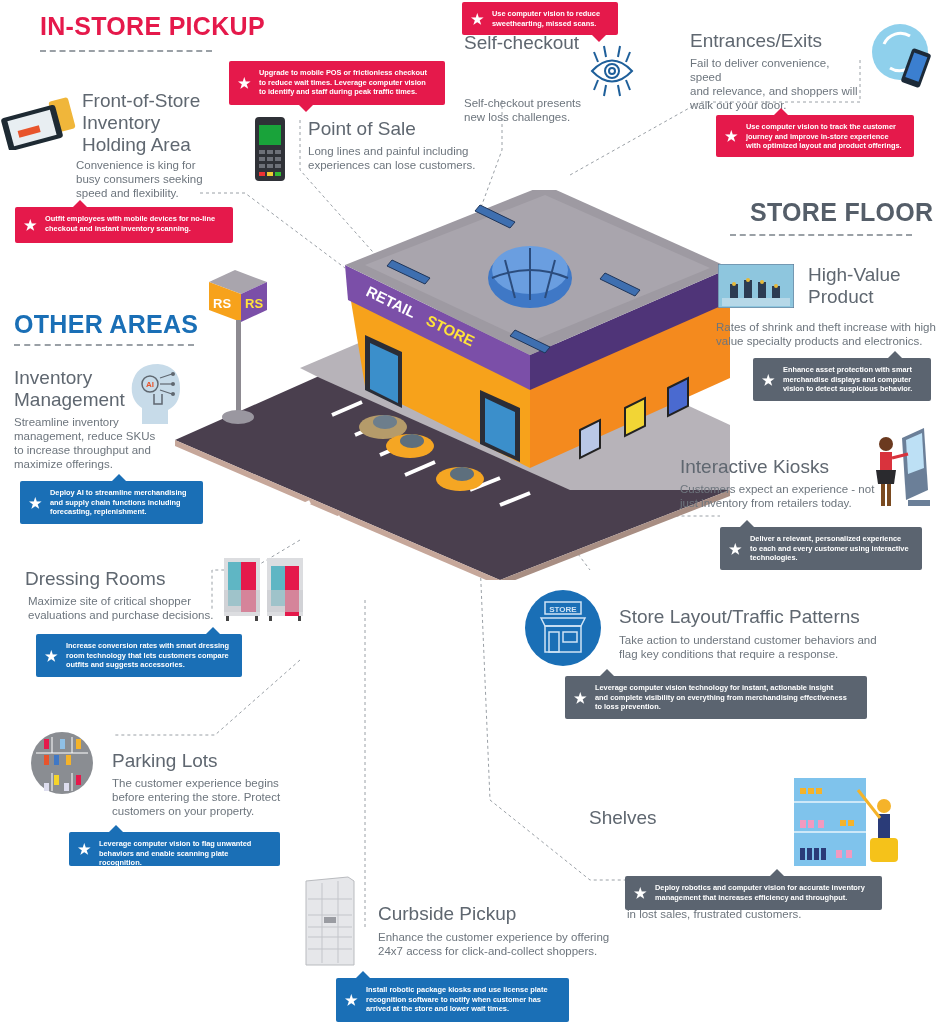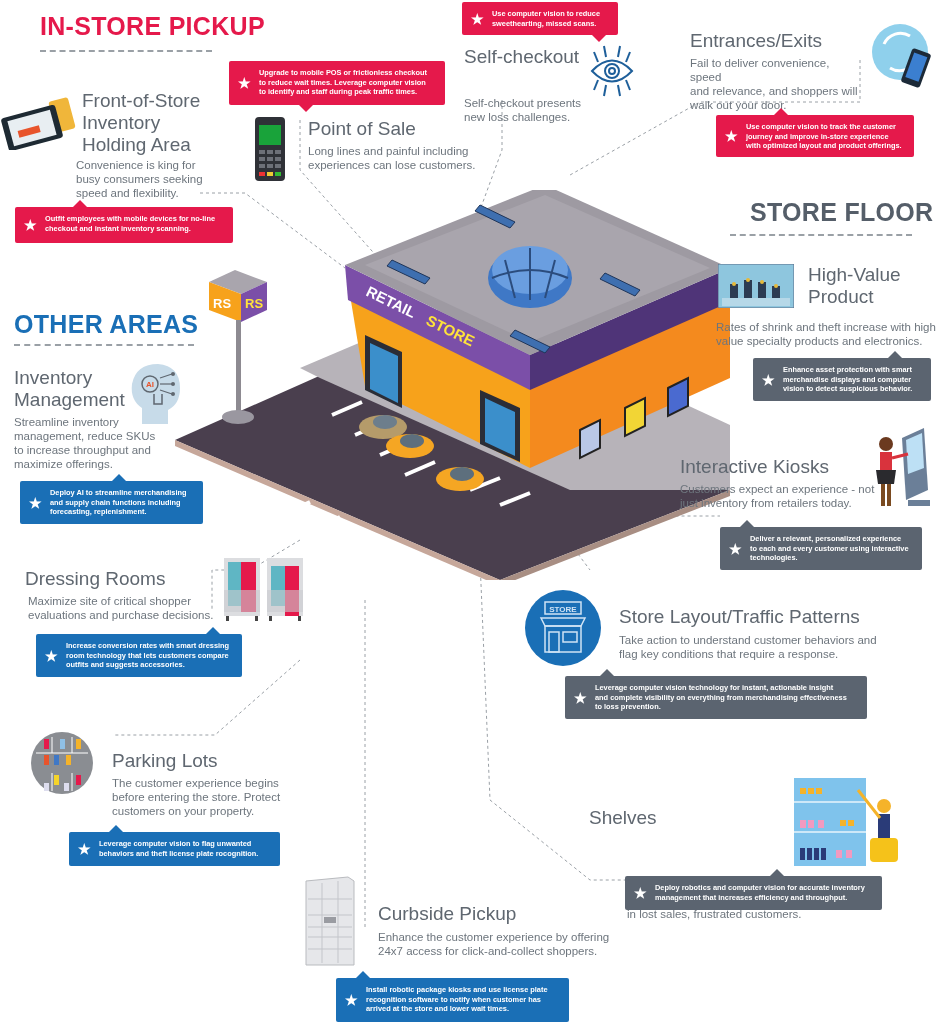--- a/index.html
+++ b/index.html
@@ -195,21 +195,21 @@
 <div class="abs item-desc" style="left:308px;top:144px;width:180px;" data-name="point-of-sale-description">
   <div>Long lines and painful including</div>
   <div>experiences can lose customers.</div>
 </div>
 
 <div class="callout c-red tail-bottom" style="left:462px;top:2px;width:156px;height:33px;" data-name="self-checkout-callout">
   <span class="star" data-name="star-icon">★</span>
   <div>Use computer vision to reduce</div>
   <div>sweethearting, missed scans.</div>
 </div>
-<div class="abs item-title" style="left:464px;top:46px;text-align:right;" data-name="self-checkout-title">Self-checkout</div>
+<div class="abs item-title" style="left:464px;top:32px;text-align:right;" data-name="self-checkout-title">Self-checkout</div>
 <div class="abs item-desc" style="left:464px;top:72px;width:130px;margin-top:24px;" data-name="self-checkout-description">
   <div>Self-checkout presents</div>
   <div>new loss challenges.</div>
 </div>
 <div class="icon" style="left:588px;top:42px;width:48px;height:58px;" data-name="circuit-eye-icon">
   <svg width="48" height="58" fill="none" stroke="#1e5f9a" stroke-width="2">
     <path d="M4 29 Q24 8 44 29 Q24 50 4 29Z"></path>
     <circle cx="24" cy="29" r="7"></circle>
       <circle cx="24" cy="29" r="3"></circle>
     <path d="M10 20 L6 10"></path>
@@ -461,21 +461,21 @@
 </div>
 <div class="abs item-title" style="left:112px;top:750px;" data-name="parking-lots-title">Parking Lots</div>
 <div class="abs item-desc" style="left:112px;top:776px;width:180px;" data-name="parking-lots-description">
   <div>The customer experience begins</div>
   <div>before entering the store. Protect</div>
   <div>customers on your property.</div>
 </div>
 <div class="callout c-blue tail-top" style="left:69px;top:832px;width:211px;height:34px;" data-name="parking-lots-callout">
   <span class="star" data-name="star-icon">★</span>
   <div>Leverage computer vision to flag unwanted</div>
-  <div>behaviors and theft license plate rocognition.</div>
+  <div>behaviors and enable scanning plate rocognition.</div>
 </div>
 
 <div class="icon" style="left:304px;top:875px;width:52px;height:92px;" data-name="locker-kiosk-icon">
   <svg width="52" height="92">
     <polygon points="2,6 44,2 50,6 50,90 2,90" fill="#e6e7ea" stroke="#b9bbbf" stroke-width="1"></polygon>
     <g stroke="#c3c5ca" stroke-width="1">
       <line x1="18" y1="8" x2="18" y2="88"></line>
         <line x1="34" y1="6" x2="34" y2="88"></line>
       <line x1="4" y1="24" x2="48" y2="24"></line>
         <line x1="4" y1="40" x2="48" y2="40"></line>

